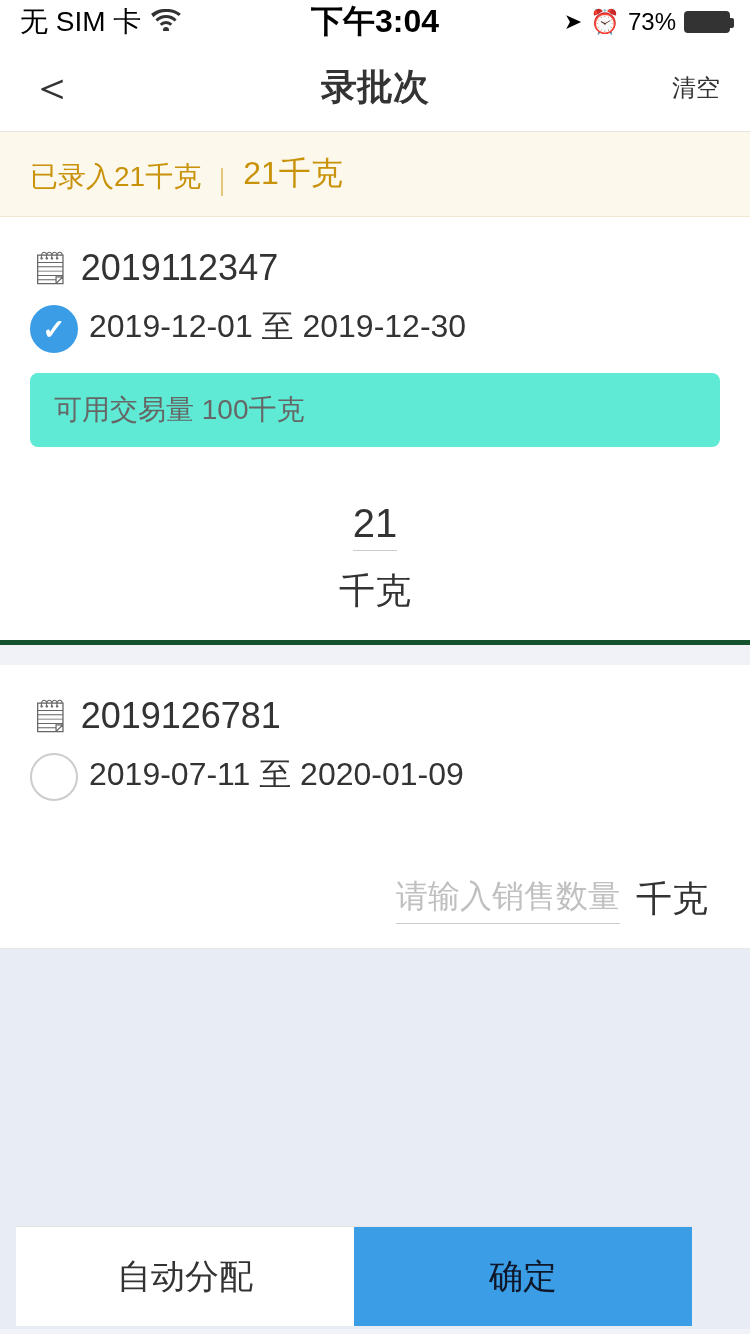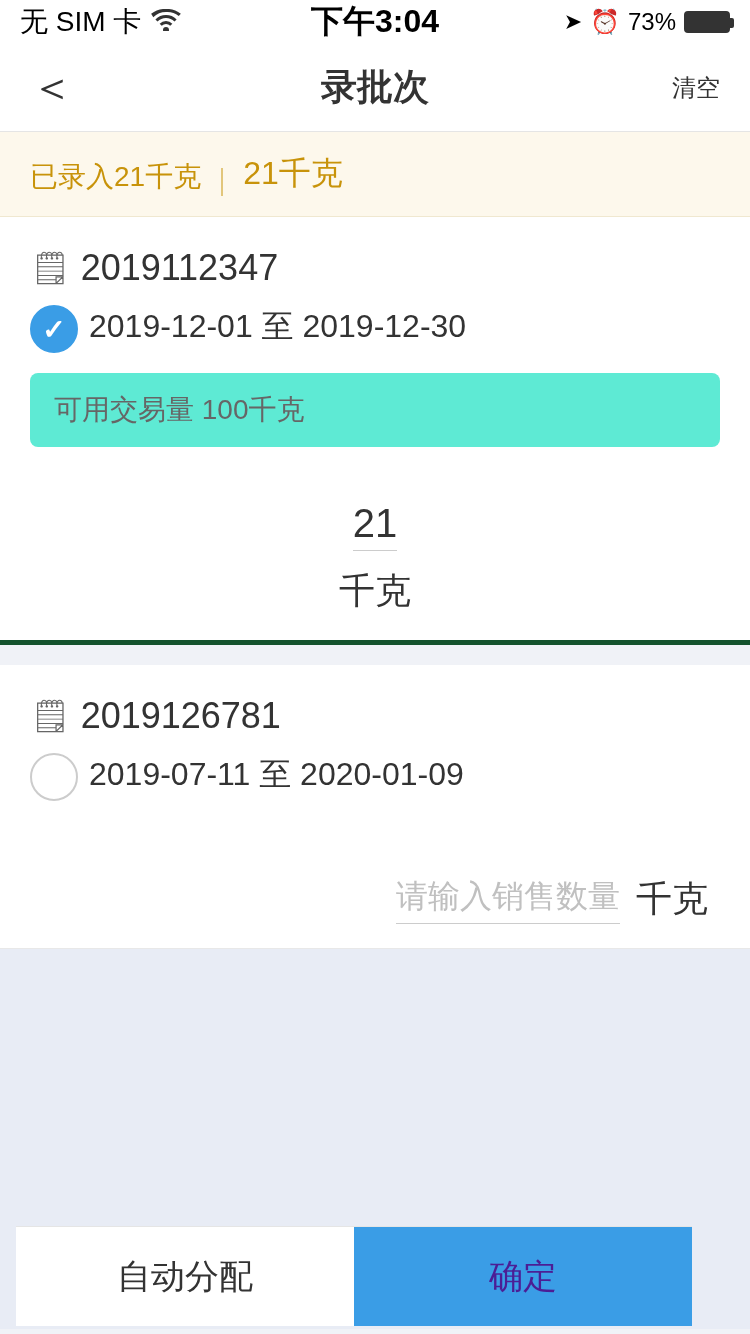--- a/index.html
+++ b/index.html
@@ -264,21 +264,21 @@
       background: #fff;
       cursor: pointer;
       border: none;
     }
     .btn-confirm {
       flex: 1;
       display: flex;
       align-items: center;
       justify-content: center;
       font-size: 34px;
-      color: #4c1d95;
+      color: #0f172a;
       background: #3a9de6;
       cursor: pointer;
       border: none;
     }
 
     .main-content {
       display: flex;
       flex-direction: column;
       min-height: calc(1334px - 44px - 88px - 100px);
     }

